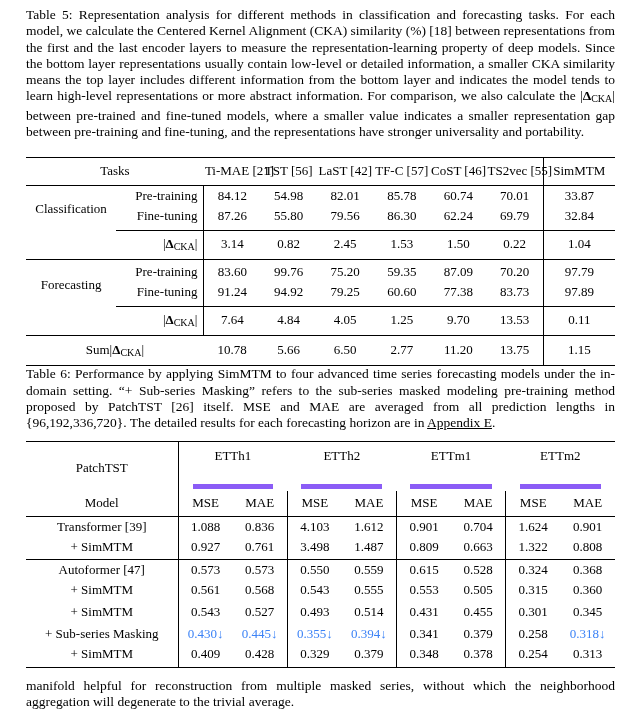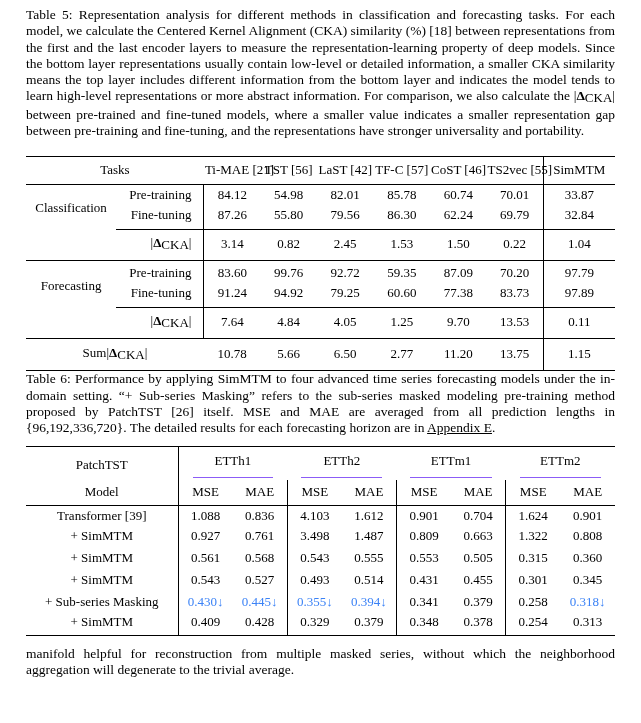--- a/index.html
+++ b/index.html
@@ -5,45 +5,45 @@
   html,body { margin:0; padding:0; }
   body {
     width:641px; height:723px; overflow:hidden; box-sizing:border-box;
     background:#ffffff; color:#000;
     font-family:"Liberation Serif", serif;
     padding:7px 26px 0 26px;
   }
   p.caption {
     margin:0; font-size:13.5px; line-height:16.3px; text-align:justify;
   }
-  .sub { font-size:13px; vertical-align:-2px; }
+  .sub { font-size:10px; vertical-align:-2px; }
   b.dsym { font-weight:bold; }
   .link { text-decoration:underline;margin-top:12px; }
 
   table { border-collapse:collapse; width:100%; table-layout:fixed; font-size:13px; }
   td { text-align:center; padding:2px 1px; overflow:visible; white-space:nowrap; }
   .b { font-weight:normal; }
   .g { color:#3b82f6; }
   .vr { border-right:1px solid #000; }
   .vl { border-left:1px solid #000; }
 
   
   table.t5 { margin-top:17px; }
   .t5 tr.hdr td { border-top:1.5px solid #000; border-bottom:1.1px solid #000; padding:5px 1px 6px; }
-  .t5 td.lblr { text-align:right; padding-right:12px; }
+  .t5 td.lblr { text-align:right; padding-right:6px; }
   .t5 tr.fin td { padding-bottom:6px; }
   .t5 td.ct { border-top:1px solid #000; }
   .t5 tr.rdelta td { padding-top:5px; padding-bottom:7px; }
   .t5 tr.mt td { border-top:1.1px solid #000; padding-top:4px; }
   .t5 tr.sumrow td { border-top:1.1px solid #000; border-bottom:1.5px solid #000; padding:6px 1px 7px; }
 
   
   table.t6 { margin-top:9px; }
   .t6 tr.h1 td { border-top:1.5px solid #000; padding-top:6px; }
-  .t6 .grp { border-bottom:1px solid #8b5cf6; padding-bottom:8px; margin:0 13px; }
+  .t6 .grp { border-bottom:5px solid #8b5cf6; padding-bottom:20px; margin:0 13px; }
   .t6 tr.h2 td { border-bottom:1.1px solid #000; padding:4px 1px 5px;margin-top:24px; }
   .t6 tr.mt td { border-top:1.1px solid #000; }
   .t6 tr.pt td { }
   .t6 tr.pb td { padding-bottom:4px; }
   .t6 tr.bot td { border-bottom:1.5px solid #000; padding-bottom:5px; }
 
   p.footer { margin:10px 0 0 0; font-size:13.5px; line-height:16.5px; text-align:justify; }
 
   .cap2 { margin-top:19px; }
 </style>
@@ -107,21 +107,21 @@
     <td class="ct">1.50</td>
     <td class="ct b">0.22</td>
     <td class="ct vl">1.04</td>
   </tr>
 
   <tr class="mt">
     <td rowspan="2">Forecasting</td>
     <td class="vr lblr">Pre-training</td>
     <td>83.60</td>
     <td>99.76</td>
-    <td>92.72</td>
+    <td>75.20</td>
     <td>59.35</td>
     <td>87.09</td>
     <td>70.20</td>
     <td class="vl">97.79</td>
   </tr>
   <tr class="fin">
     <td class="vr lblr">Fine-tuning</td>
     <td>91.24</td>
     <td>94.92</td>
     <td>79.25</td>
@@ -213,20 +213,31 @@
     <td class="b">0.927</td>
     <td class="b">0.761</td>
     <td class="vl b">3.498</td>
     <td class="b">1.487</td>
     <td class="vl b">0.809</td>
     <td class="b">0.663</td>
     <td class="vl b">1.322</td>
     <td class="b">0.808</td>
   </tr>
 
+  <tr class="mt pt">
+    <td class="vr">Autoformer [47]</td>
+    <td>0.573</td>
+    <td>0.573</td>
+    <td class="vl">0.550</td>
+    <td>0.559</td>
+    <td class="vl">0.615</td>
+    <td>0.528</td>
+    <td class="vl">0.324</td>
+    <td>0.368</td>
+  </tr>
   <tr class="pb">
     <td class="vr b">+ SimMTM</td>
     <td class="b">0.561</td>
     <td class="b">0.568</td>
     <td class="vl b">0.543</td>
     <td class="b">0.555</td>
     <td class="vl b">0.553</td>
     <td class="b">0.505</td>
     <td class="vl b">0.315</td>
     <td class="b">0.360</td>

